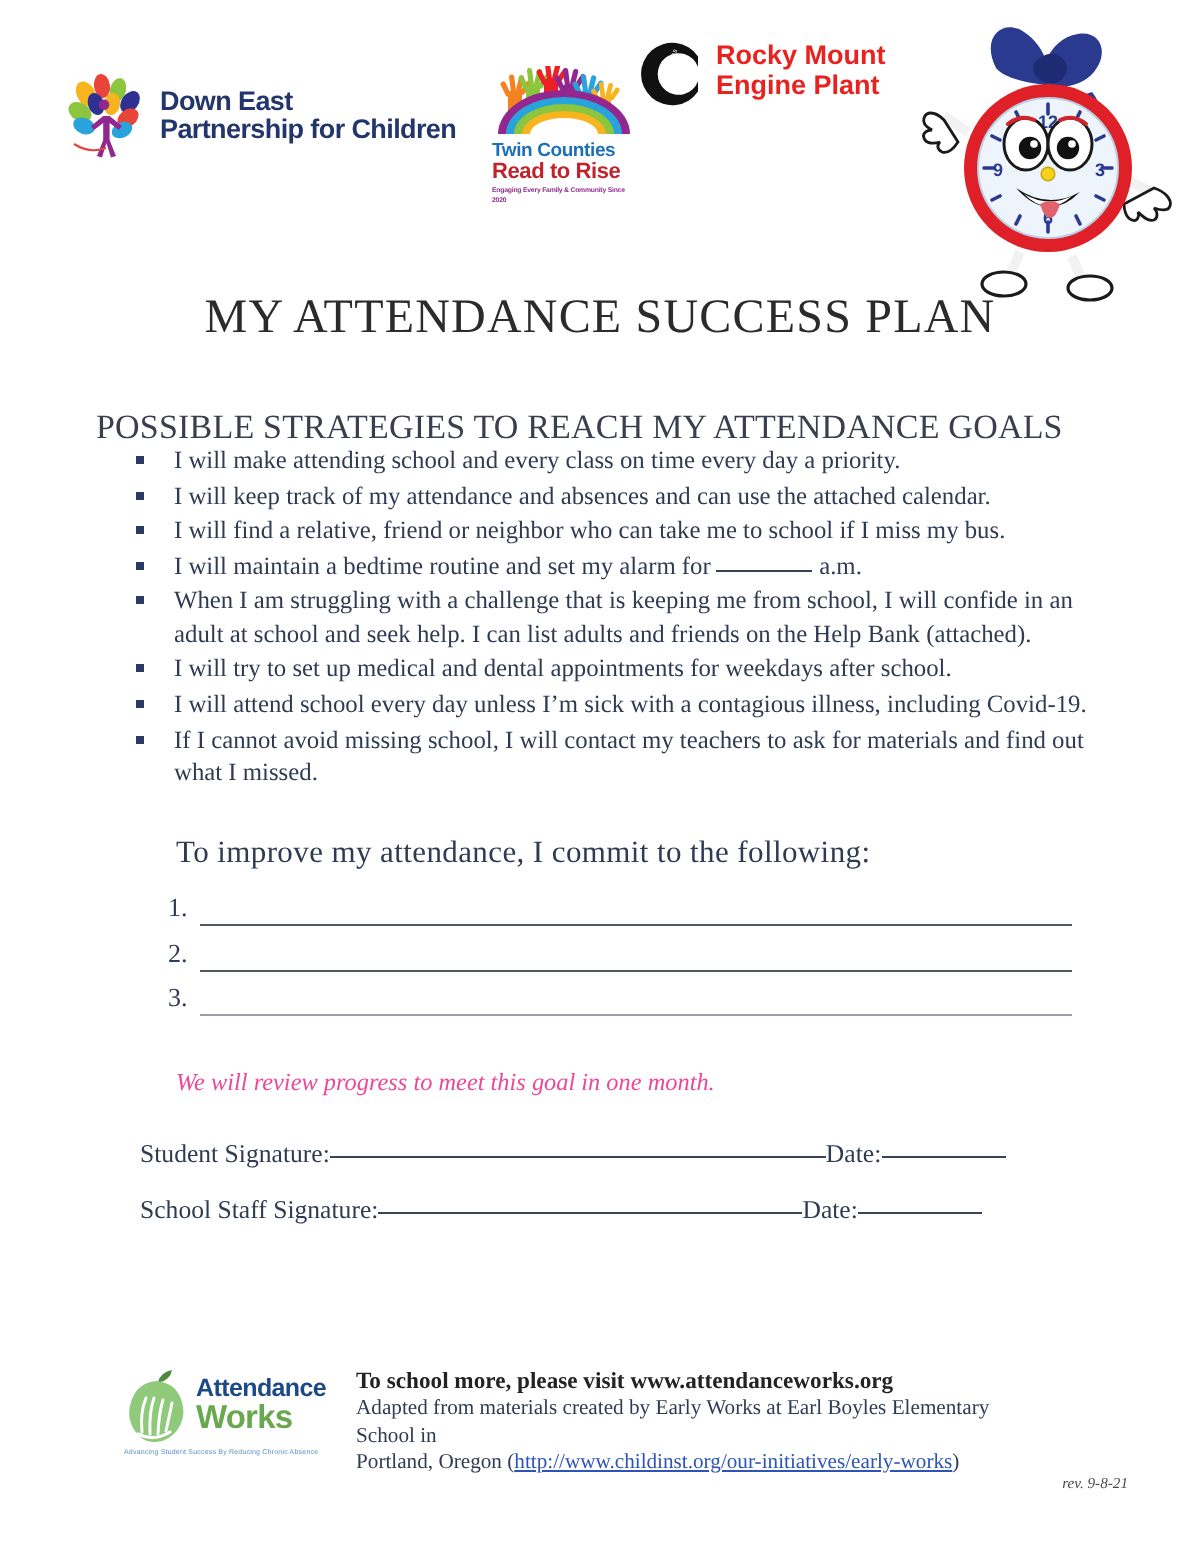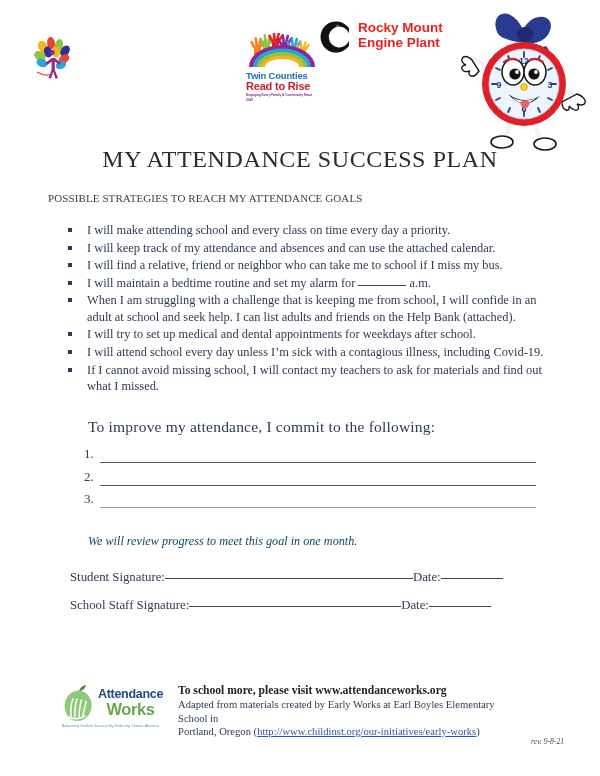--- a/index.html
+++ b/index.html
@@ -117,23 +117,23 @@
     width: 600px;
     text-align: center;
     font-size: 24px;
     letter-spacing: 0.6px;
     color: #2b2b2b;
     font-weight: normal;
   }
 
   .section-heading {
     position: absolute;
-    top: 192px;
+    top: 204px;
     left: 48px;
-    font-size: 11px;
+    font-size: 17px;
     letter-spacing: 0.1px;
     color: #3a3f4d;
   }
 
   
   .strategies {
     position: absolute;
     top: 222px;
     left: 66px;
     width: 484px;
@@ -202,21 +202,21 @@
   .commit-rule.r1 { width: 436px; }
   .commit-rule.r2 { width: 436px; }
   .commit-rule.r3 { width: 436px; border-bottom: 1px solid #9a9ea6; }
 
   .review-note {
     position: absolute;
     top: 534px;
     left: 88px;
     font-style: italic;
     font-size: 12.2px;
-    color: #0c4a6e;
+    color: #ec4899;
   }
 
   
   .sig-block {
     position: absolute;
     left: 70px;
     width: 460px;
   }
   .sig-row {
     position: relative;
@@ -233,21 +233,21 @@
   .sig-1 { top: 0; }
   .sig-2 { top: 28px; }
 
   
   .aw-logo {
     position: absolute;
     left: 62px;
     top: 684px;
     width: 104px;
   }
-  .aw-inner { display: flex; align-items: center; gap: 3px; text-align: center; }
+  .aw-inner { display: flex; align-items: center; gap: 3px; }
   .aw-apple { width: 33px; height: 37px; flex: 0 0 auto; }
   .aw-words { line-height: 1; }
   .aw-w1 {
     font-family: "Liberation Sans", sans-serif;
     font-weight: bold;
     font-size: 12.5px;
     color: #1b4a86;
     letter-spacing: -0.3px;
   }
   .aw-w2 {
@@ -314,20 +314,24 @@
         <ellipse cx="7" cy="20" rx="4.4" ry="6.2" fill="#8cc63e" transform="rotate(-58 7 20)"></ellipse>
         <ellipse cx="15" cy="16" rx="4" ry="5.6" fill="#2e3192" transform="rotate(-18 15 16)"></ellipse>
         <ellipse cx="23" cy="16" rx="4" ry="5.6" fill="#f6b41f" transform="rotate(10 23 16)"></ellipse>
         <ellipse cx="31" cy="23" rx="4.2" ry="5.8" fill="#e8443a" transform="rotate(52 31 23)"></ellipse>
         <ellipse cx="9" cy="27" rx="4" ry="5.6" fill="#29a3dc" transform="rotate(-70 9 27)"></ellipse>
         <ellipse cx="28" cy="29" rx="3.8" ry="5.4" fill="#29a3dc" transform="rotate(66 28 29)"></ellipse>
         <path d="M19 19 a2.6 2.6 0 1 1 0.1 0 z" fill="#92278f"></path>
         <path d="M18.6 22 L12.5 27 L14 29 L18.6 25.5 L18.6 34 L15.5 42 L18 42.8 L20.2 35.5 L22.5 42.8 L25 42 L21.8 34 L21.8 25.5 L26.4 29 L28 27 L21.8 22 Z" fill="#92278f"></path>
         <path d="M4 36 q8 5 16 2" fill="none" stroke="#e8443a" stroke-width="1.1"></path>
       </svg>
+      <div class="dep-text">
+        <div>Down East</div>
+        <div>Partnership for Children</div>
+      </div>
     </div>
 
     <div class="logo-tcrr">
       <svg class="tcrr-art" viewBox="0 0 72 38">
         <g stroke-linecap="round">
           <rect x="8" y="12" width="7" height="18" rx="2.4" fill="#f58220"></rect>
           <path d="M8 14 l-2.4 -5 M10.6 11.5 l-0.8 -6 M13.4 11.6 l1.4 -5.6 M15.4 13 l3 -4.4" stroke="#f58220" stroke-width="2.6" fill="none"></path>
           <rect x="17" y="9" width="7" height="21" rx="2.4" fill="#8cc63e"></rect>
           <path d="M17 11 l-2.4 -5 M19.6 8.5 l-0.8 -6.2 M22.4 8.6 l1.4 -5.8 M24.4 10 l3 -4.6" stroke="#8cc63e" stroke-width="2.6" fill="none"></path>
           <rect x="26" y="6" width="7" height="24" rx="2.4" fill="#ec2027"></rect>

